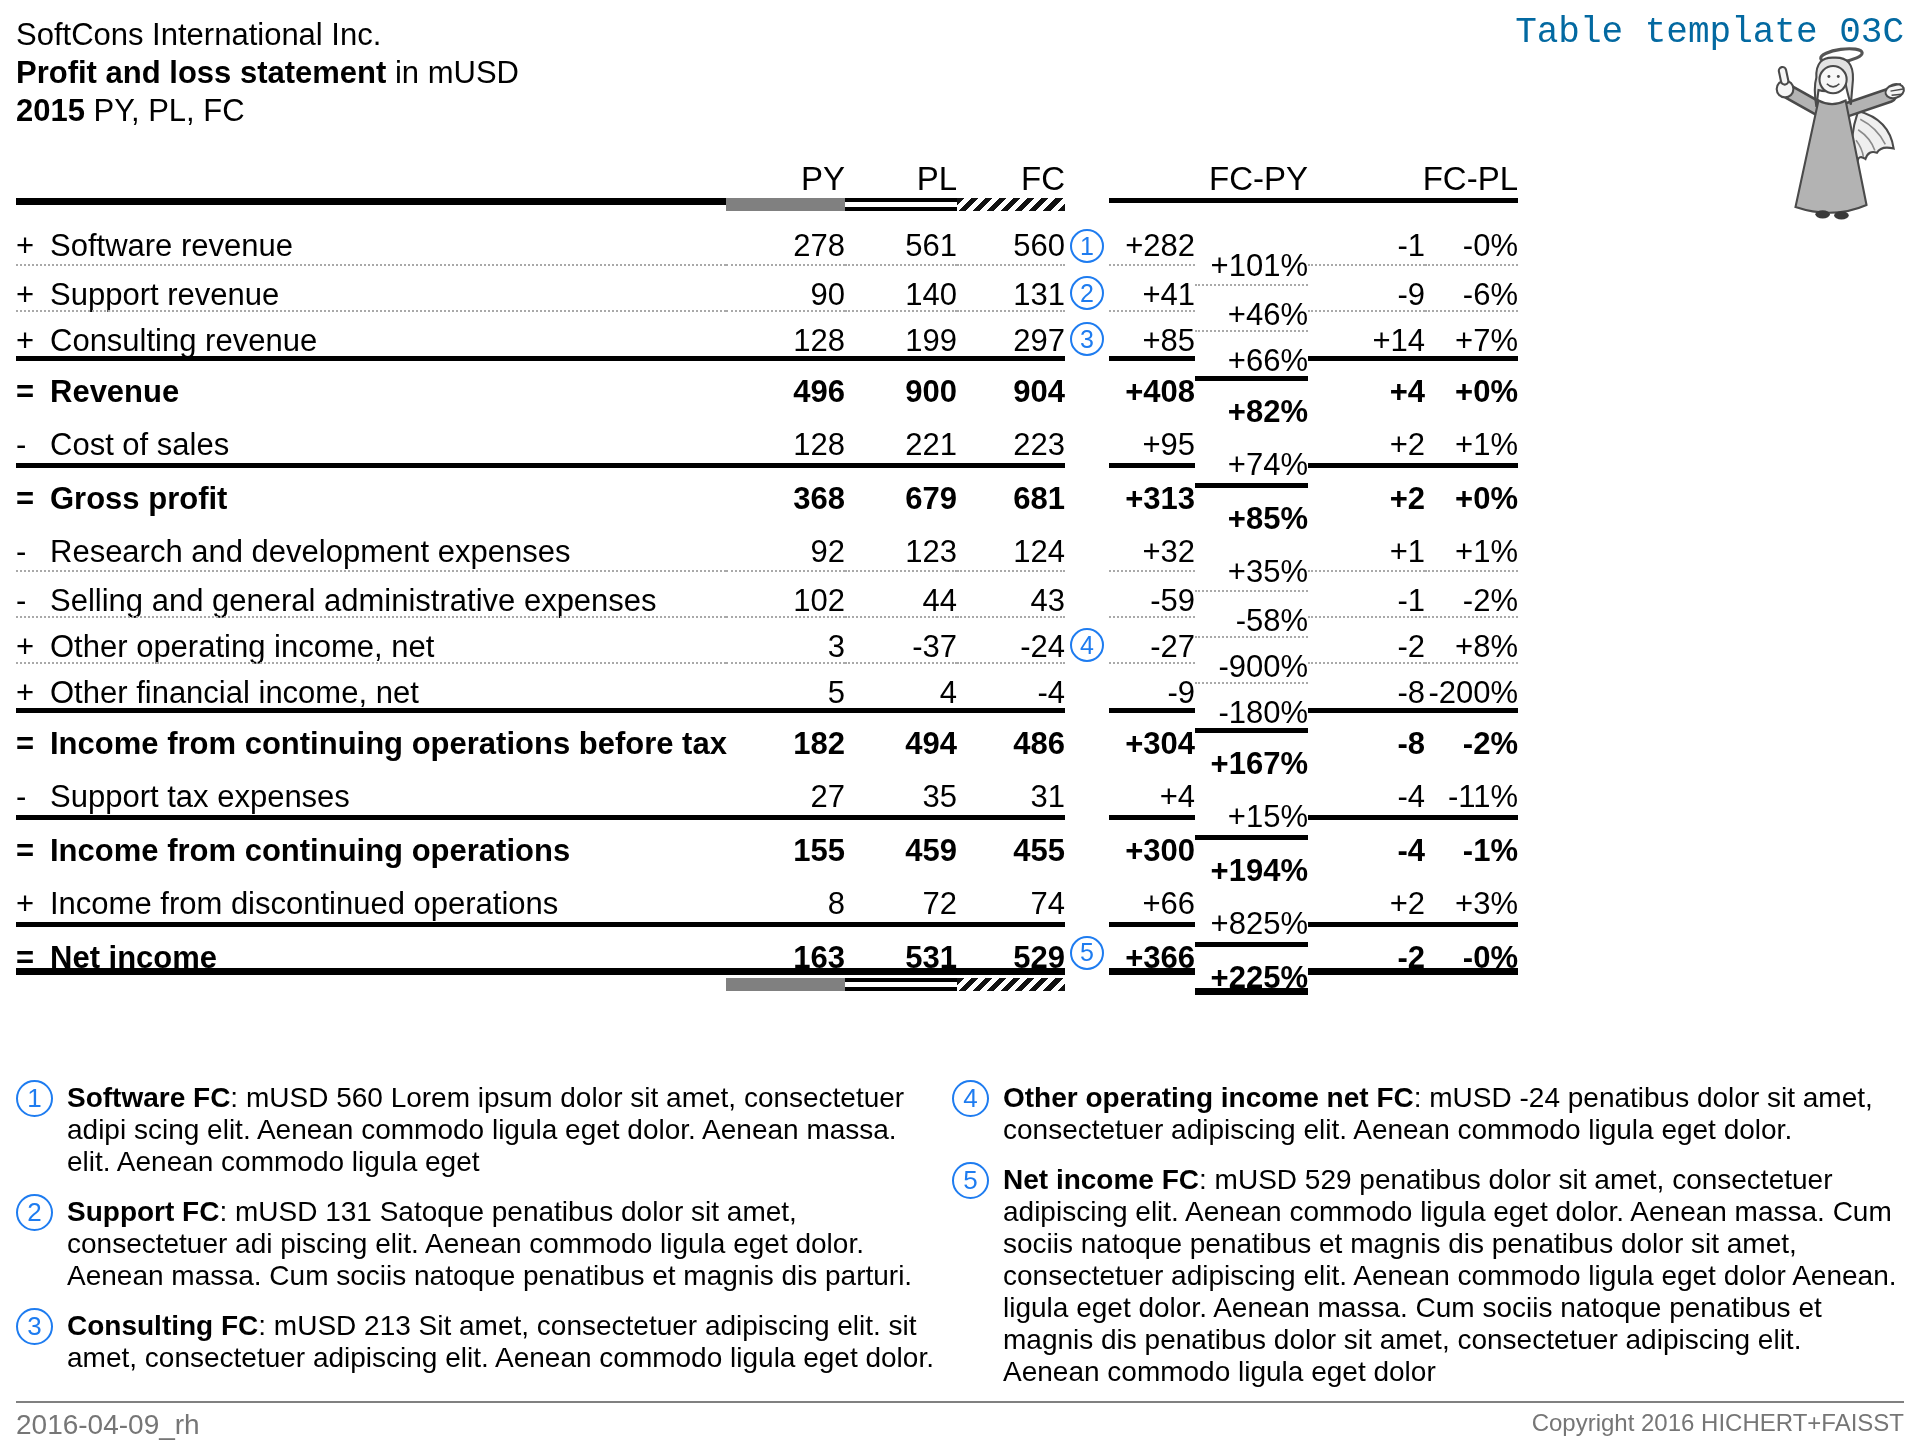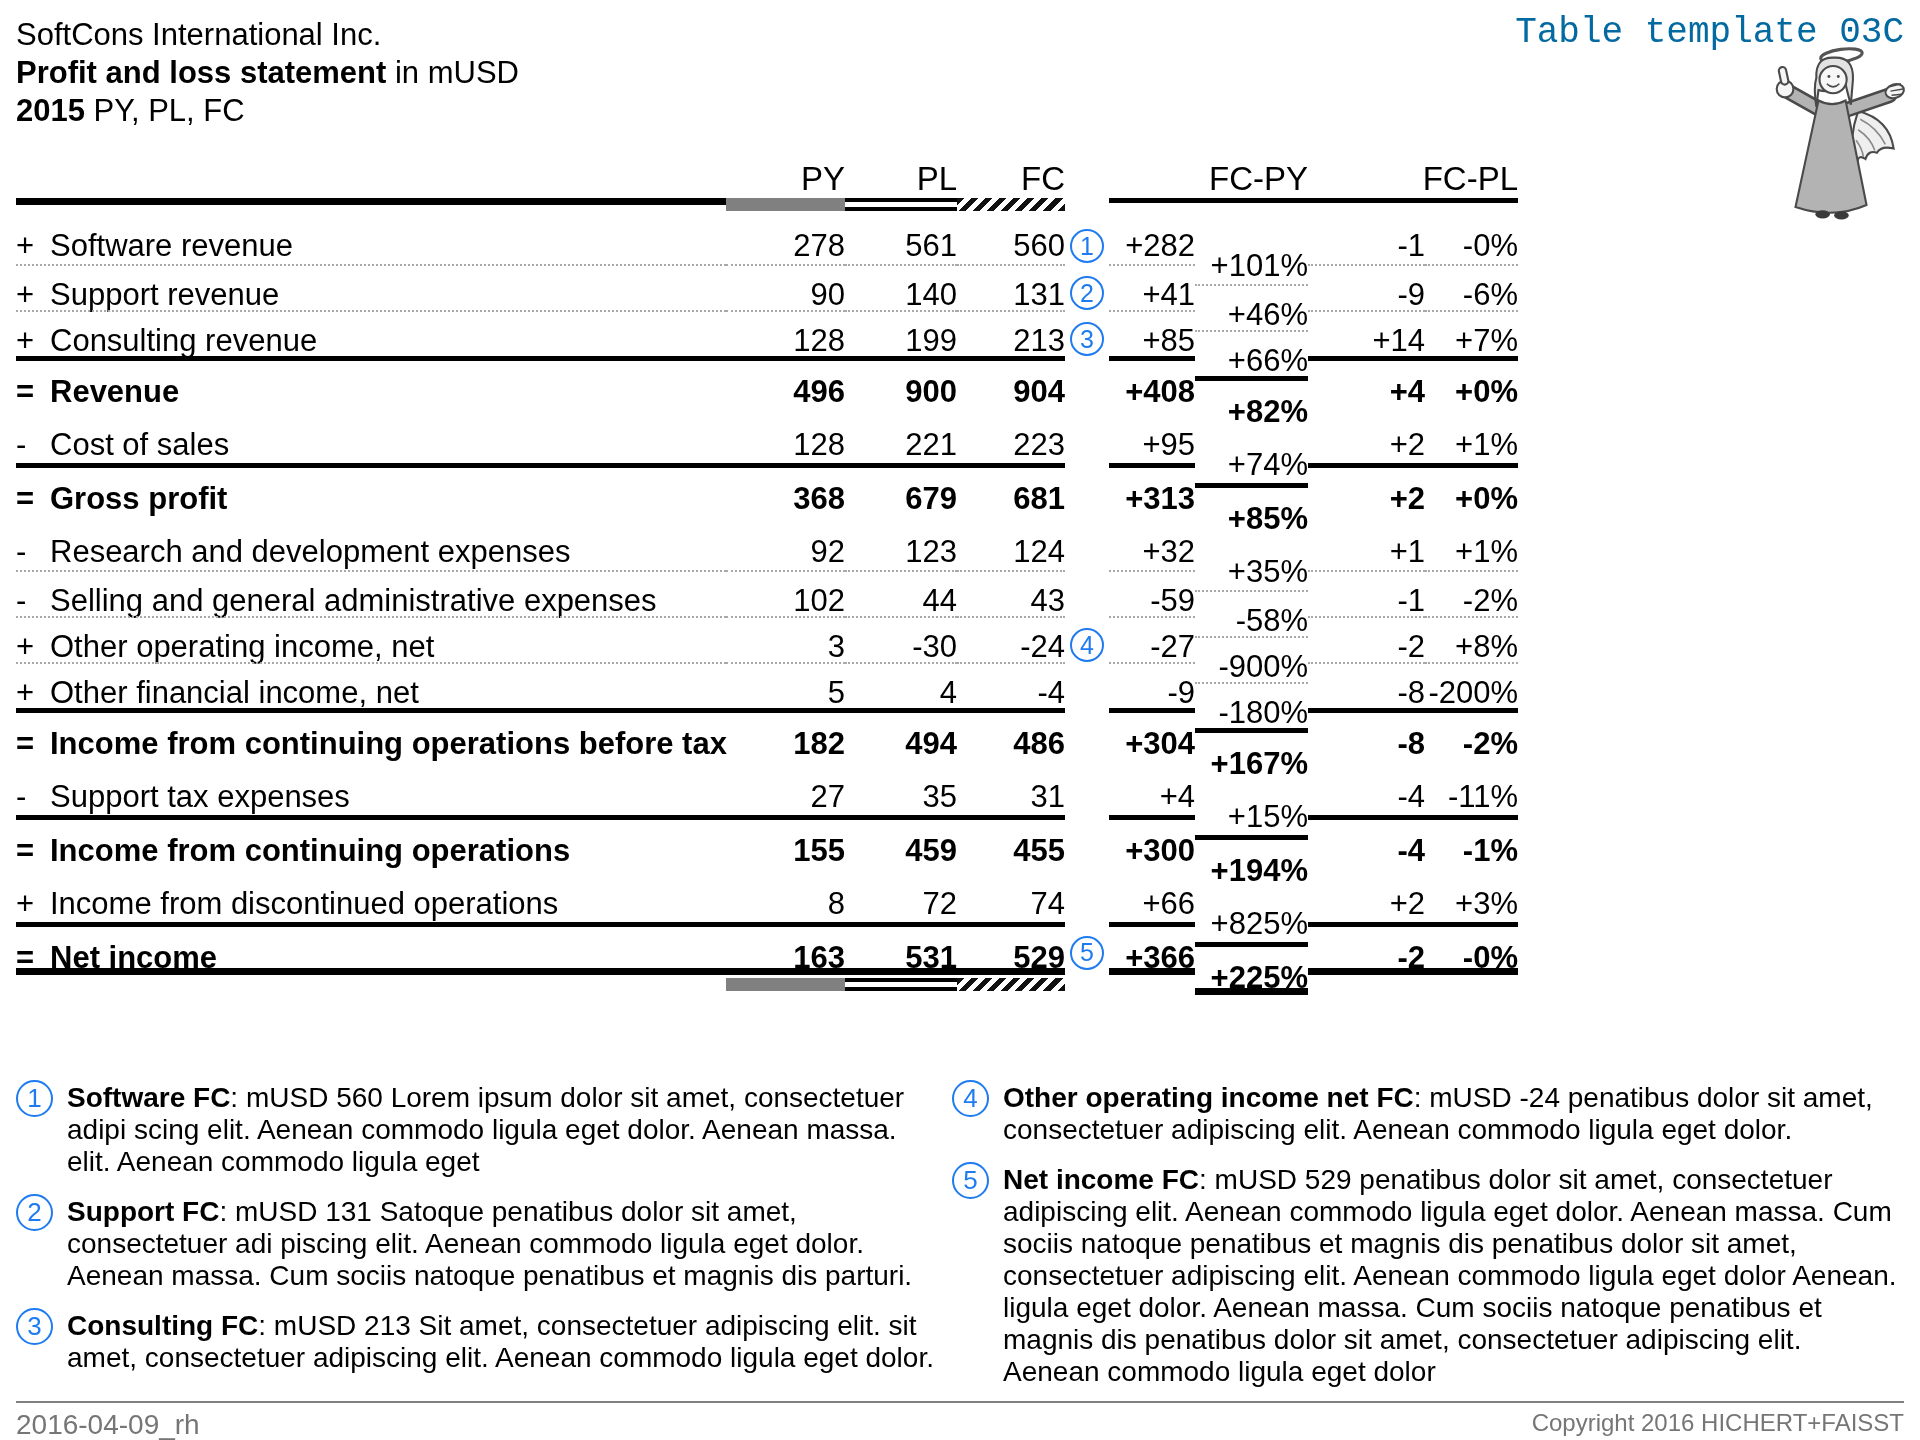--- a/index.html
+++ b/index.html
@@ -172,21 +172,21 @@
           <div class="cell num c-fcpl">-9</div>
           <div class="cell num c-fcplpct">-6%</div>
         </div>
         <div class="trow rt-dotted">
           <div class="cell c-label">
             <span class="sign">+</span>
             <span class="lbl">Consulting revenue</span>
           </div>
           <div class="cell num c-py">128</div>
           <div class="cell num c-pl">199</div>
-          <div class="cell num c-fc">213</div>
+          <div class="cell num c-fc">297</div>
           <div class="cell c-marker">
             <span class="note-circle">3</span>
           </div>
           <div class="cell num c-fcpy">+85</div>
           <div class="cell num c-fcpypct">+66%</div>
           <div class="cell num c-fcpl">+14</div>
           <div class="cell num c-fcplpct">+7%</div>
         </div>
         <div class="trow rt-solid bold">
           <div class="cell c-label">
@@ -259,21 +259,21 @@
           <div class="cell num c-fcpypct">-58%</div>
           <div class="cell num c-fcpl">-1</div>
           <div class="cell num c-fcplpct">-2%</div>
         </div>
         <div class="trow rt-dotted">
           <div class="cell c-label">
             <span class="sign">+</span>
             <span class="lbl">Other operating income, net</span>
           </div>
           <div class="cell num c-py">3</div>
-          <div class="cell num c-pl">-30</div>
+          <div class="cell num c-pl">-37</div>
           <div class="cell num c-fc">-24</div>
           <div class="cell c-marker">
             <span class="note-circle">4</span>
           </div>
           <div class="cell num c-fcpy">-27</div>
           <div class="cell num c-fcpypct">-900%</div>
           <div class="cell num c-fcpl">-2</div>
           <div class="cell num c-fcplpct">+8%</div>
         </div>
         <div class="trow rt-dotted">

